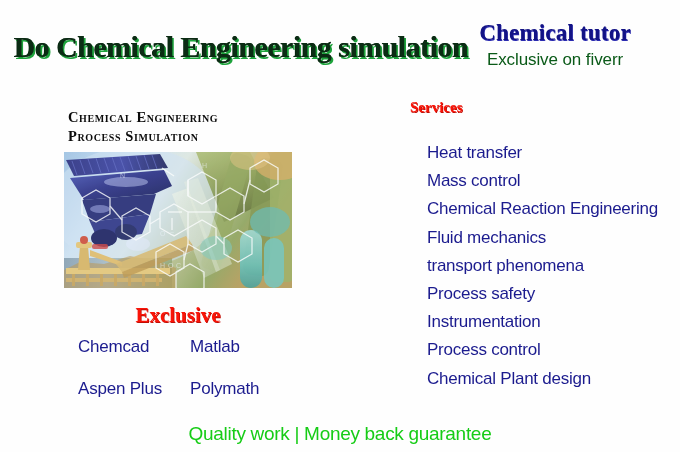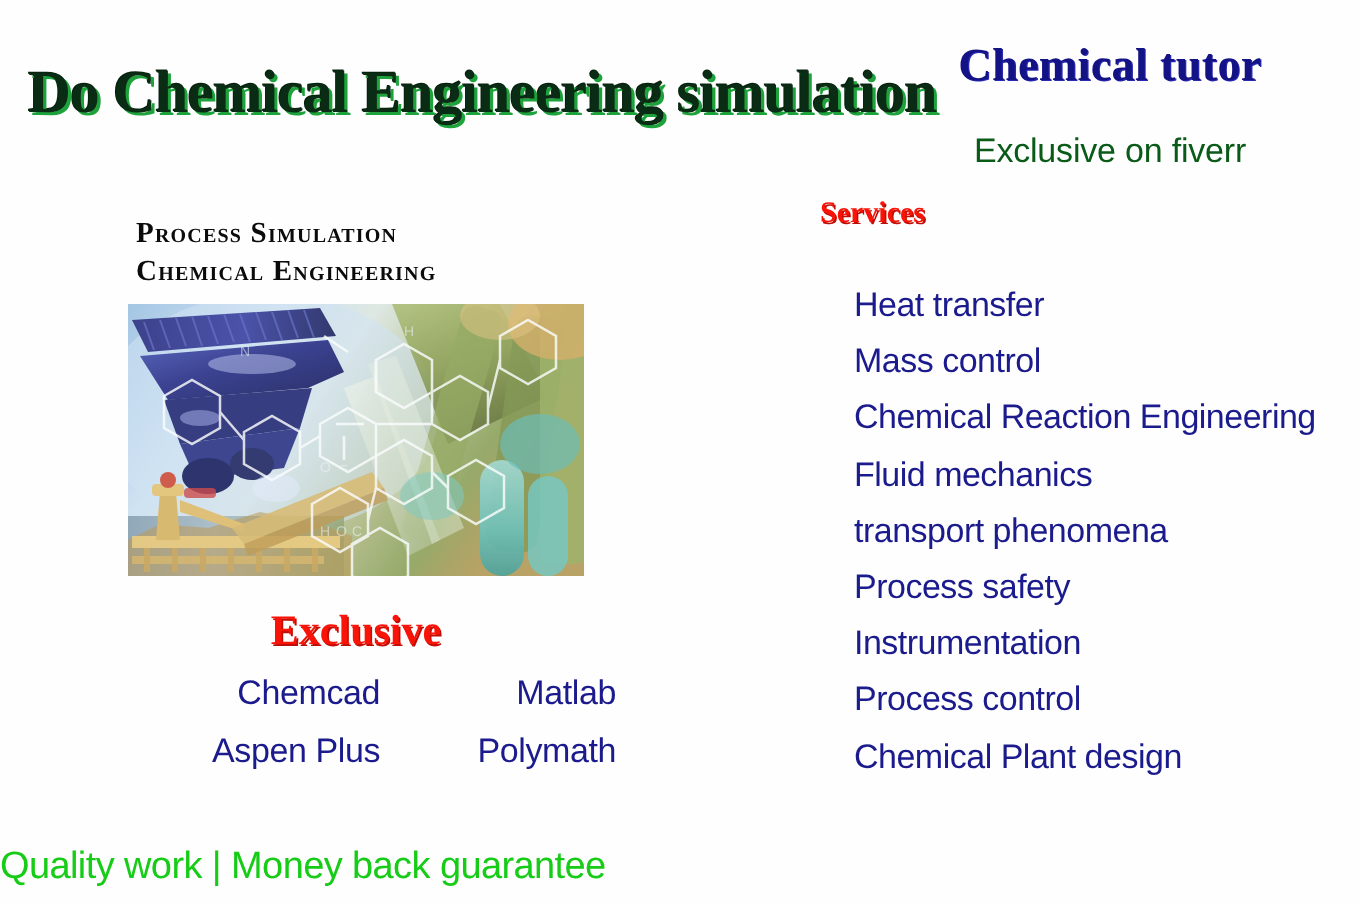--- a/index.html
+++ b/index.html
@@ -46,21 +46,21 @@
   #brand-name {
     font-family: Liberation Serif, serif;
     font-weight: bold;
     font-size: 23px;
     line-height: 26px;
     color: #131385;
     letter-spacing: 0.2px;
     text-shadow: 0.6px 0.6px 0 #2a2ab0;
   }
   #brand-subtitle {
-    margin-top: 20px;
+    margin-top: 4px;
     font-family: "Liberation Sans", sans-serif;
     font-size: 17px;
     line-height: 20px;
     color: #0a5a18;
     letter-spacing: -0.1px;
   }
 
   
   #card-heading {
     position: absolute;
@@ -102,22 +102,21 @@
     color: #fa1408;
     text-shadow: 0.8px 0.8px 0 #c00d05;
   }
   #softwares-grid {
     position: absolute;
     left: 78px;
     top: 336px;
     width: 230px;
     display: grid;
     grid-template-columns: 112px auto;
-    row-gap: 7px;
-    text-align: right;
+    row-gap: 20px;
   }
   #softwares-grid .sw-item {
     font-family: "Liberation Sans", sans-serif;
     font-size: 17px;
     line-height: 22px;
     color: #1b1b8e;
     letter-spacing: -0.2px;
     white-space: nowrap;
   }
 
@@ -150,43 +149,43 @@
     letter-spacing: -0.25px;
     white-space: nowrap;
   }
 
   
   #tagline {
     position: absolute;
     left: 0;
     top: 422px;
     width: 680px;
-    text-align: left;
+    text-align: center;
     font-family: "Liberation Sans", sans-serif;
     font-size: 19px;
     line-height: 24px;
     color: #16cc16;
     letter-spacing: -0.3px;
   }
 </style>
 </head>
 <body>
 
 <div id="canvas">
 
   <div id="main-title">Do Chemical Engineering simulation</div>
 
   <div id="brand-block">
     <div id="brand-name">Chemical tutor</div>
     <div id="brand-subtitle">Exclusive on fiverr</div>
   </div>
 
   <div id="card-heading">
+    <span class="line">Chemical Engineering</span>
     <span class="line">Process Simulation</span>
-    <span class="line">Chemical Engineering</span>
   </div>
 
   <div id="collage">
     <svg width="228" height="136" viewBox="0 0 228 136" xmlns="http://www.w3.org/2000/svg">
       <defs>
         <linearGradient id="bgSky" x1="0" y1="0" x2="1" y2="0.4">
           <stop offset="0%" stop-color="#9fc2e4"></stop>
           <stop offset="28%" stop-color="#cfe2f3"></stop>
           <stop offset="48%" stop-color="#dfe8e2"></stop>
           <stop offset="68%" stop-color="#b8bf8e"></stop>

